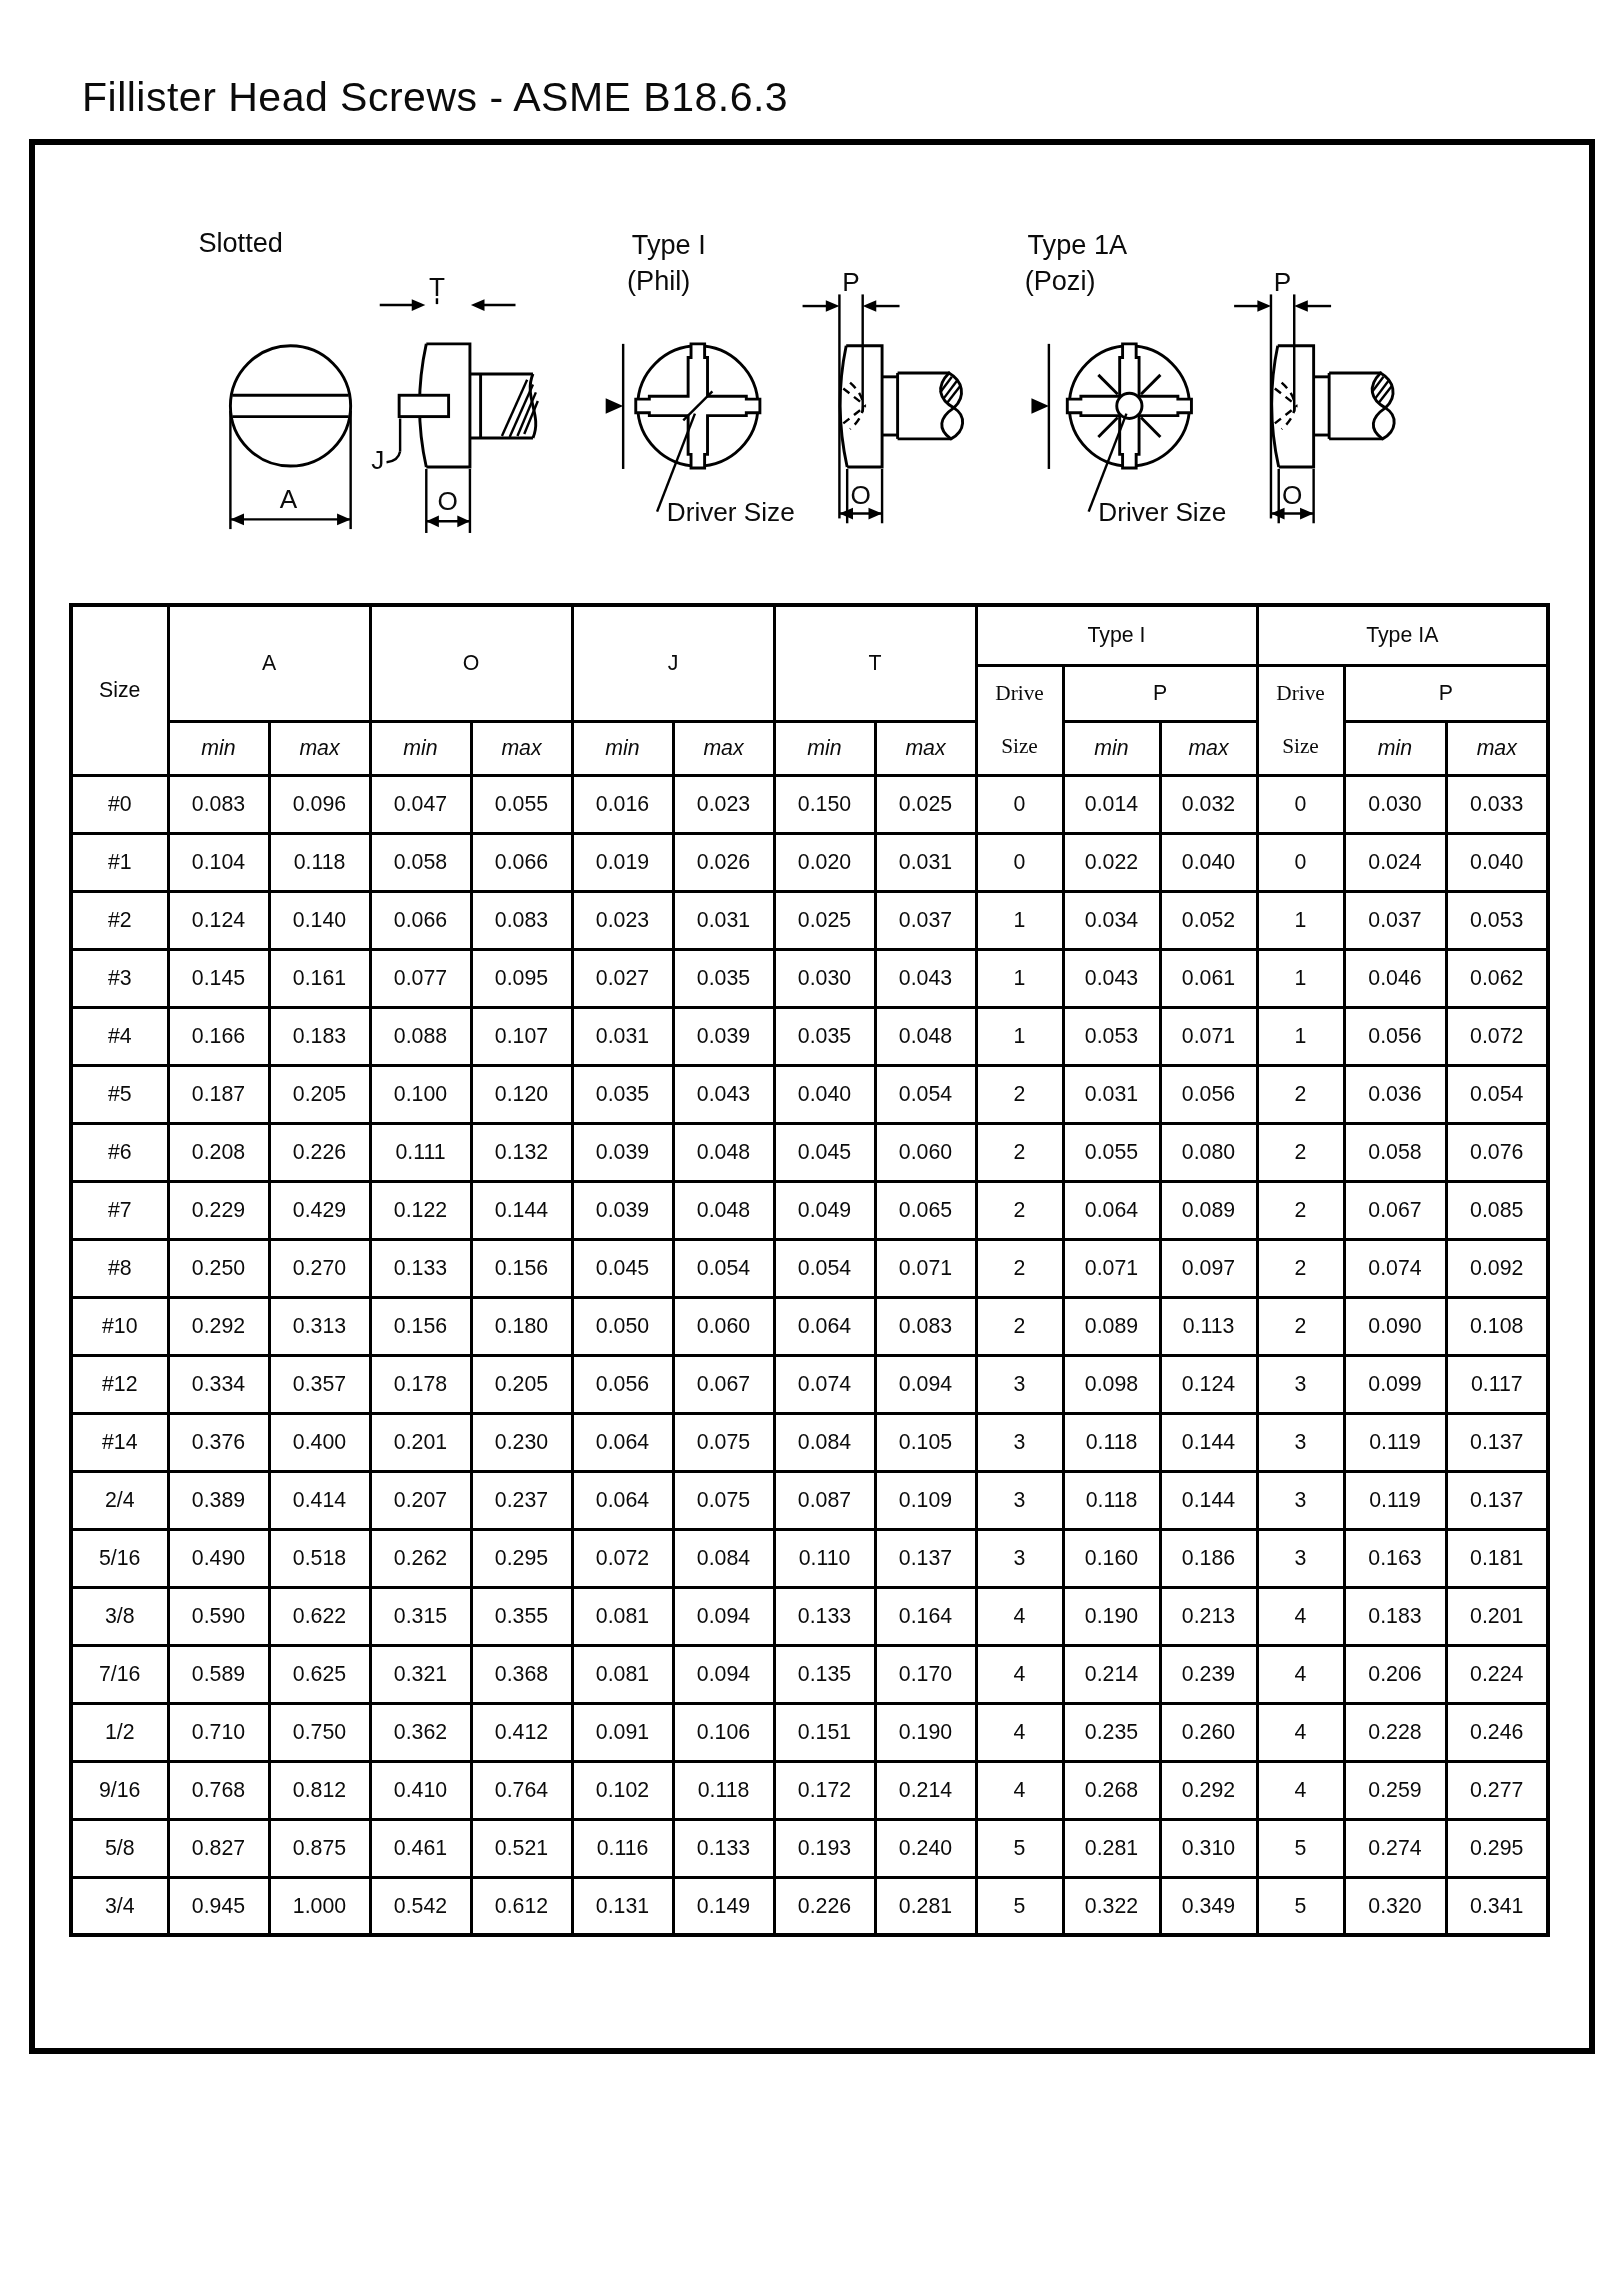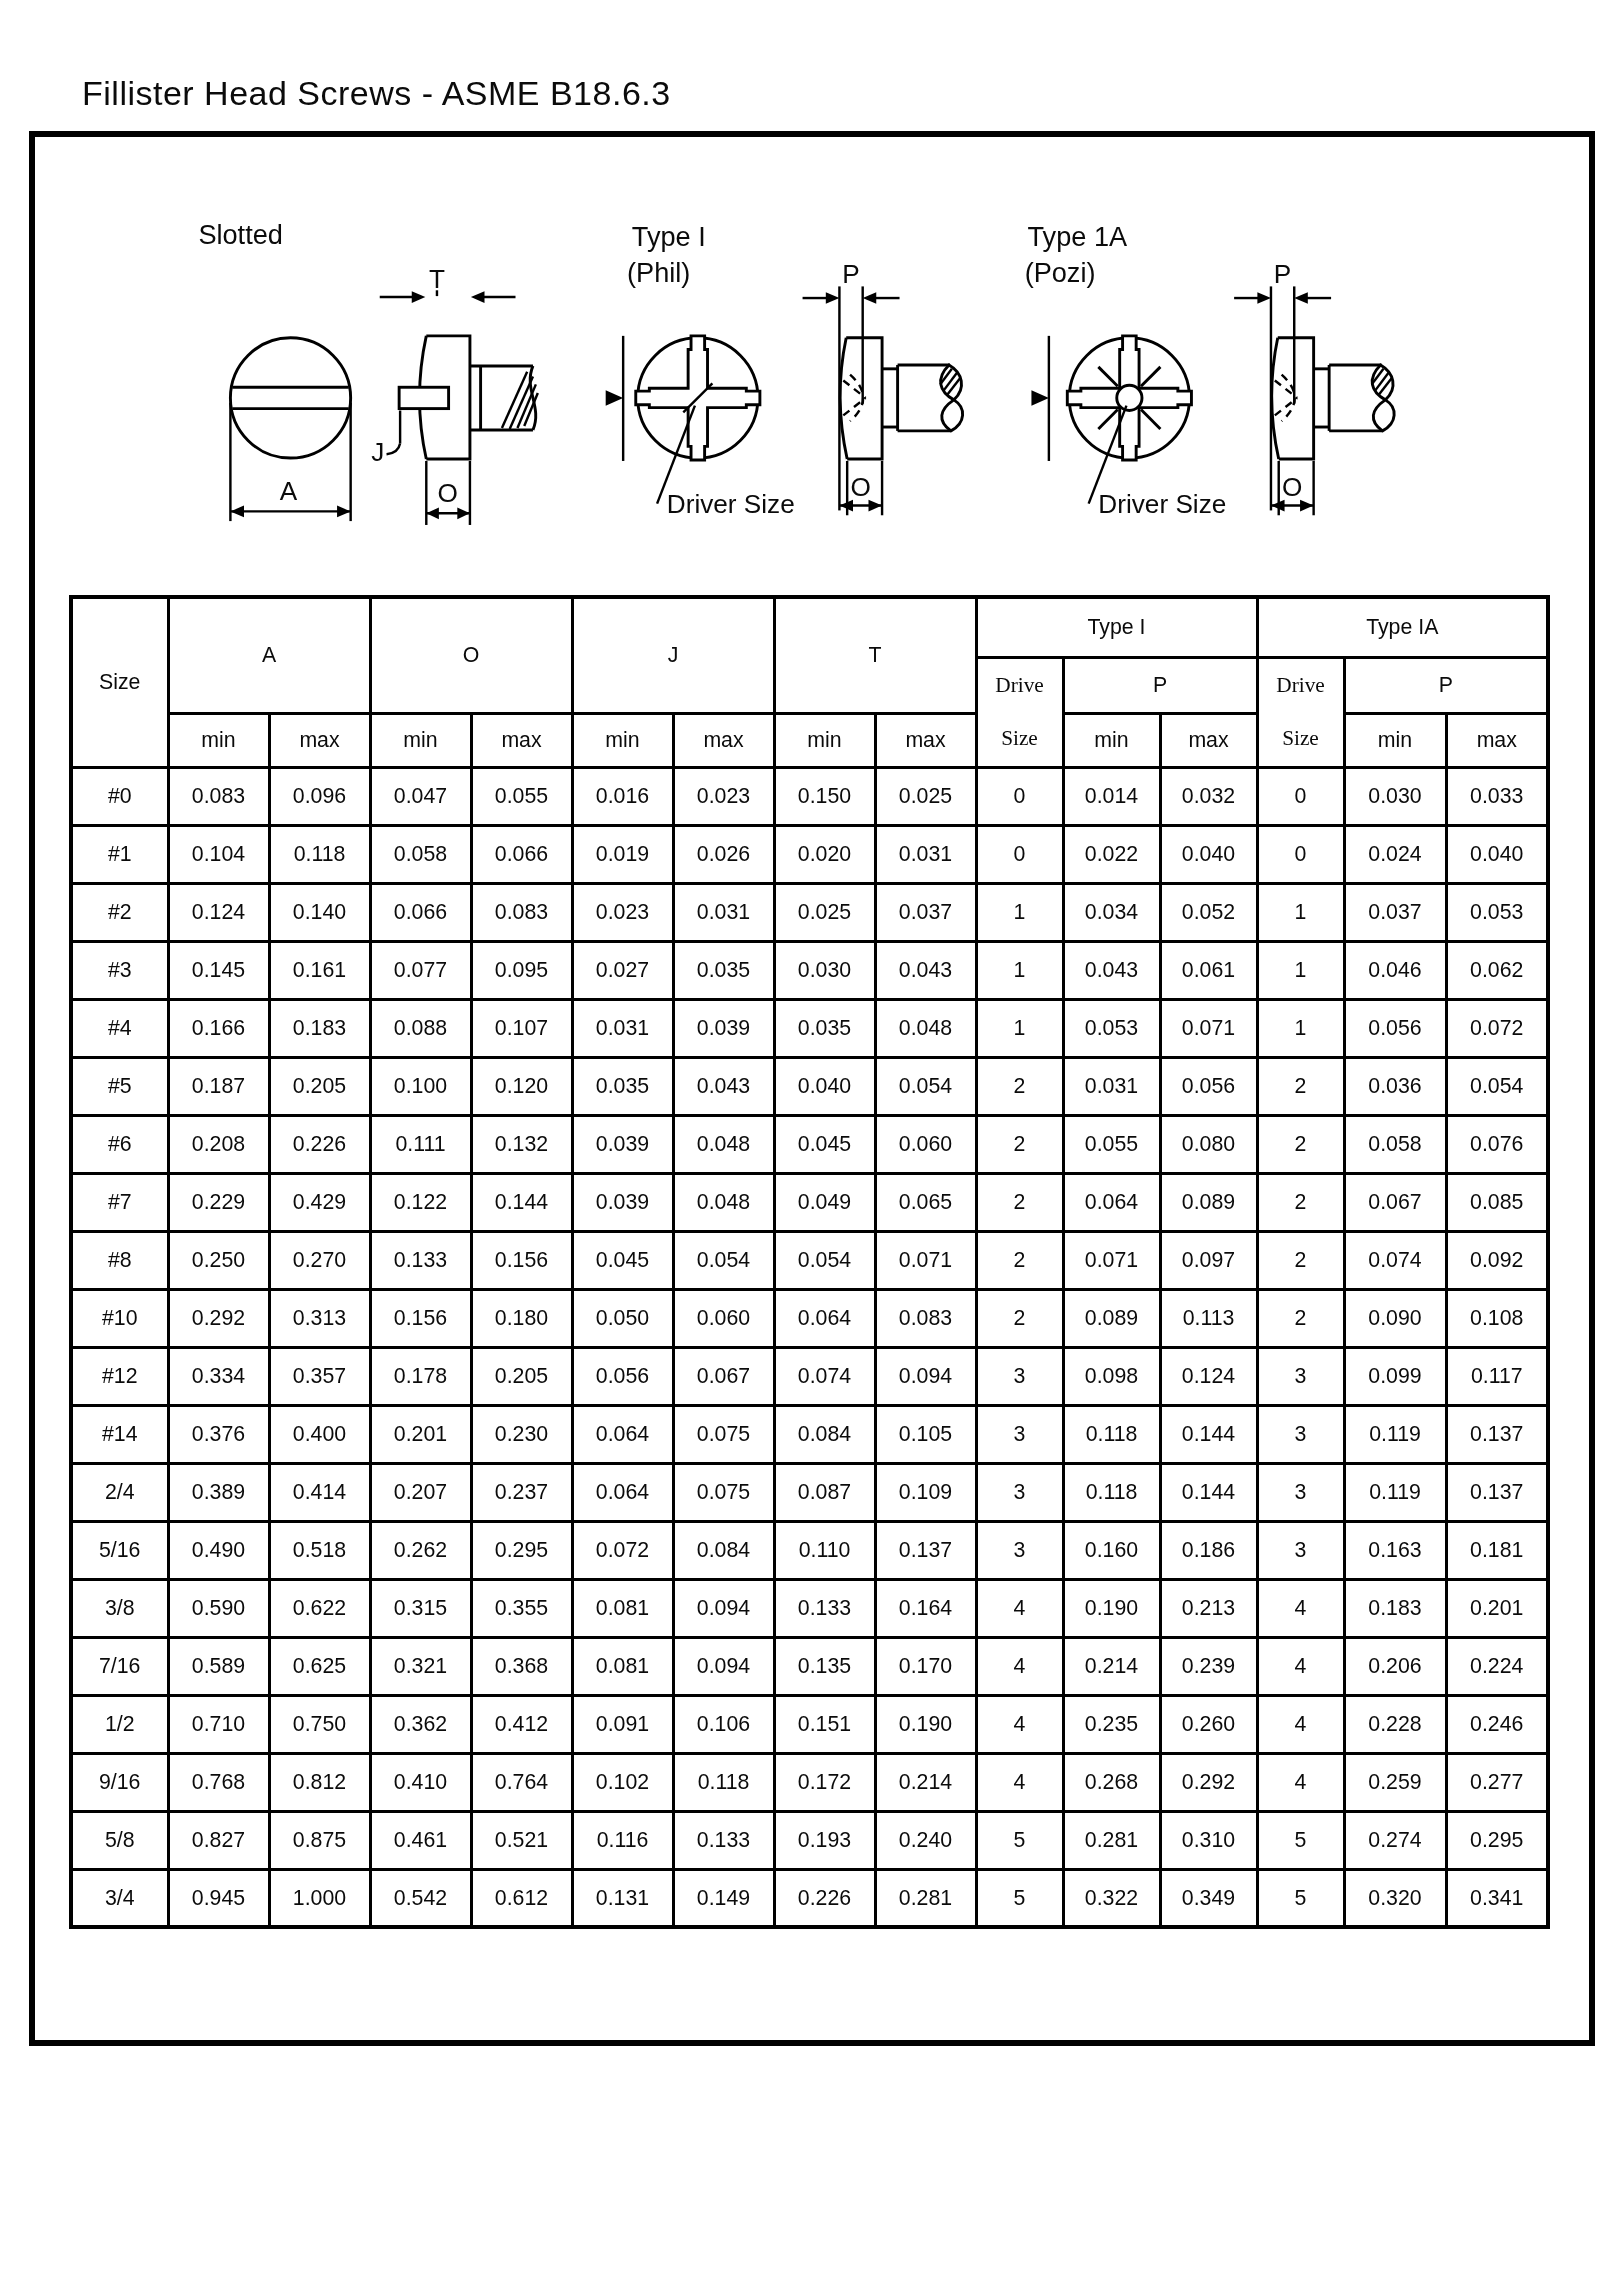--- a/index.html
+++ b/index.html
@@ -2,21 +2,21 @@
 <html><head>
 <meta charset="utf-8">
 <style>
   html,body{margin:0;padding:0;}
   body{
     width:1621px;height:2281px;background:#ffffff;color:#000;
     font-family:"Liberation Sans", sans-serif;
     position:relative;
   }
   .title{
-    font-size:34px;font-weight:normal;letter-spacing:0.5px;
+    font-size:41px;font-weight:normal;letter-spacing:0.5px;
     margin:74px 0 0 82px;color:#0b0b0b;
   }
   .outer-box{
     margin:17.5px 0 0 29px;
     width:1554px;height:1903px;
     border:6.8px solid #000;
     box-sizing:content-box;
     overflow:hidden;
   }
   svg.drawings{display:block;margin:2.9px 0 0 2.9px;}
@@ -33,21 +33,21 @@
     border:4.9px solid #000;
   }
   .spec th,.spec td{
     border:3.9px solid #000;
     text-align:center;vertical-align:middle;
     font-size:21.3px;font-weight:normal;padding:0;
     color:#0b0b0b;overflow:hidden;white-space:nowrap;
   }
   .spec thead tr.r1{height:60px;}
   .spec thead tr.r2{height:56px;}
-  .spec thead tr.r3{height:54px;}
+  .spec thead tr.r3{height:54px;font-style:italic;}
   .spec tbody tr{height:58px;}
   .bh{border-bottom:hidden;}
   .drive-cell div{height:53px;display:flex;align-items:center;justify-content:center;font-family:Liberation Serif, serif;}
 </style>
 </head>
 <body>
 
 <h1 class="title">Fillister Head Screws - ASME B18.6.3</h1>
 
 <div class="outer-box">

